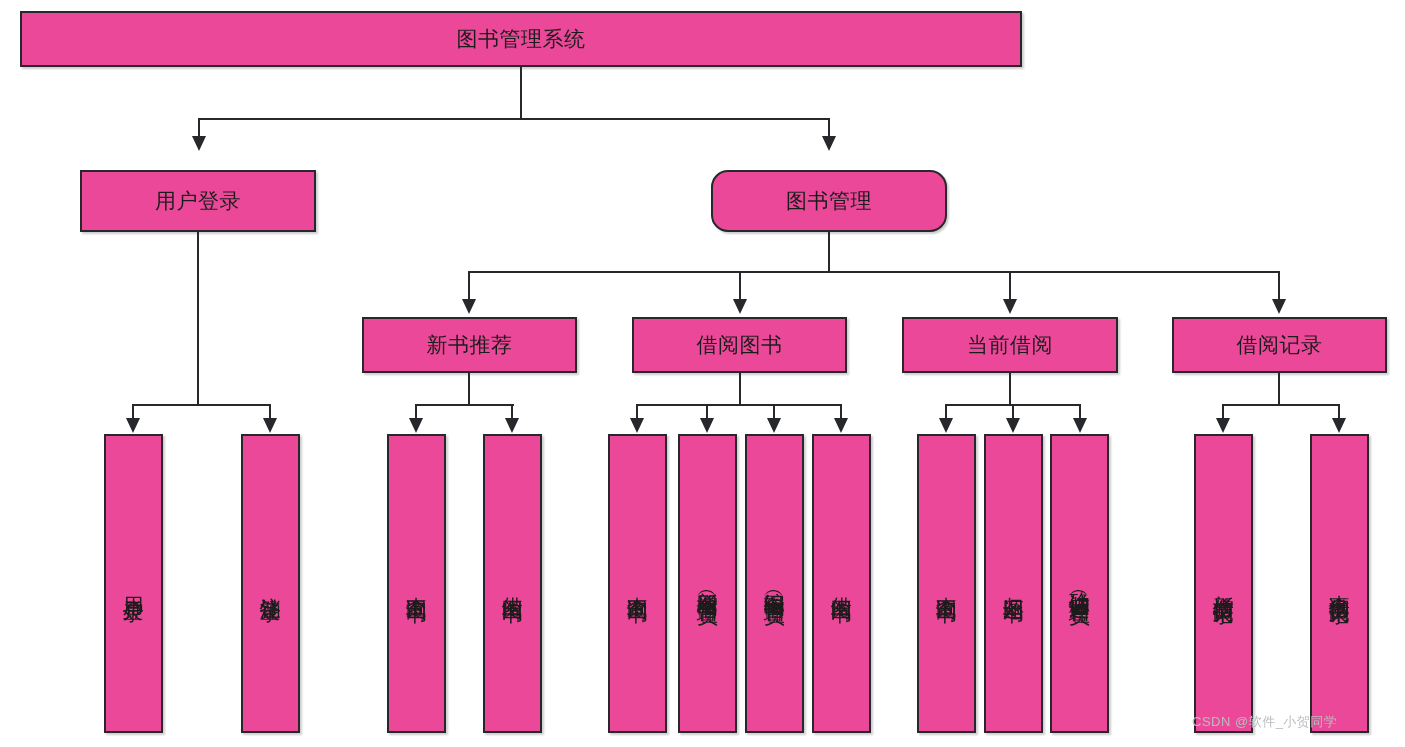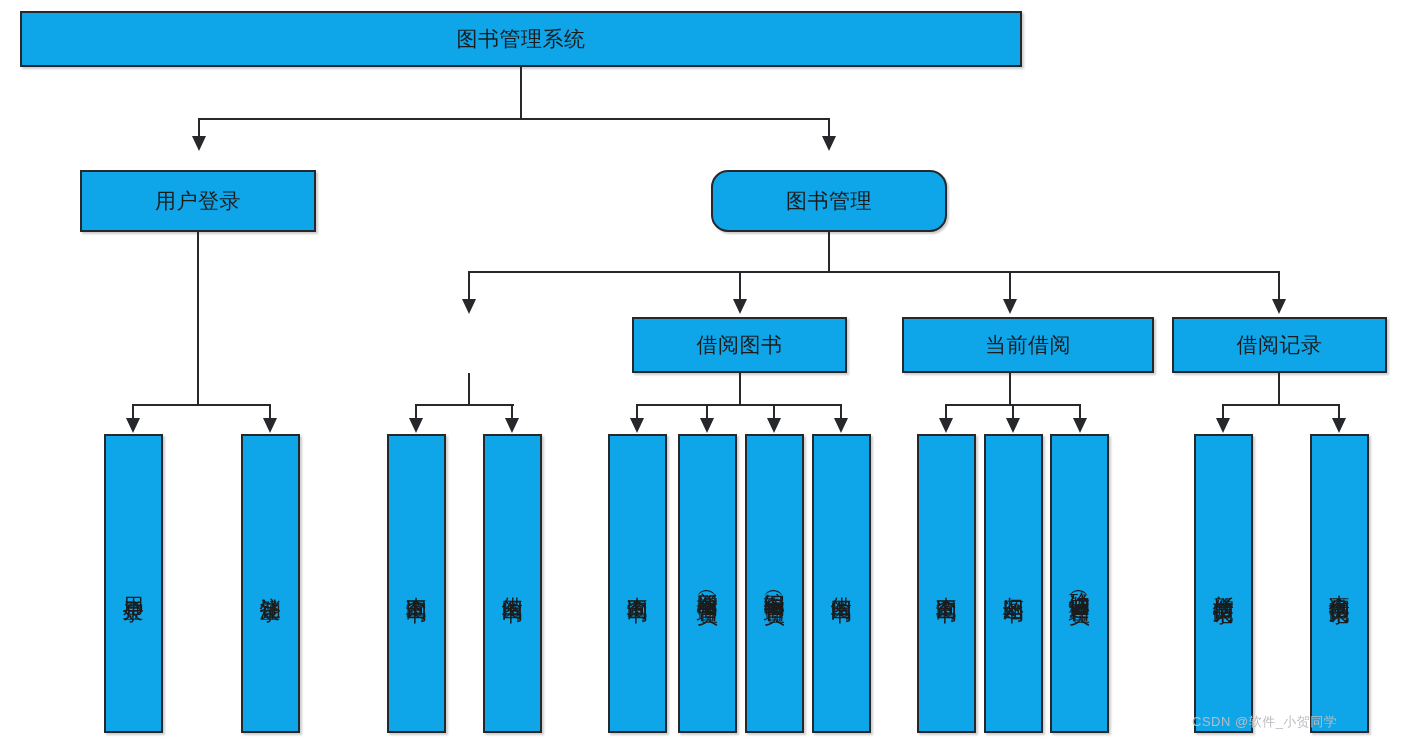--- a/index.html
+++ b/index.html
@@ -13,21 +13,21 @@
   #canvas {
     position: relative;
     width: 1405px;
     height: 747px;
     background: #ffffff;
     overflow: hidden;
   }
   .node {
     position: absolute;
     box-sizing: border-box;
-    background: #0ea5e9;
+    background: #ec4899;
     border: 2px solid #26282b;
     box-shadow: 2px 2px 2px rgba(0,0,0,0.20);
     display: flex;
     align-items: center;
     justify-content: center;
     color: #1c1c1c;
     line-height: 1.12;
   }
   .node.h {
     font-size: 21px;
@@ -107,24 +107,27 @@
   <div class="edge h" style="left:468px; top:271px; width:812px; height:2px;"></div>
   <div class="edge v" style="left:468px; top:271px; width:2px; height:30px;"></div>
   <div class="arrow" style="left:462px; top:299px;"></div>
   <div class="edge v" style="left:739px; top:271px; width:2px; height:30px;"></div>
   <div class="arrow" style="left:733px; top:299px;"></div>
   <div class="edge v" style="left:1009px; top:271px; width:2px; height:30px;"></div>
   <div class="arrow" style="left:1003px; top:299px;"></div>
   <div class="edge v" style="left:1278px; top:271px; width:2px; height:30px;"></div>
   <div class="arrow" style="left:1272px; top:299px;"></div>
 
+  <div class="node h" style="left:362px; top:317px; width:215px; height:56px;">
+    <span>新书推荐</span>
+  </div>
   <div class="node h" style="left:632px; top:317px; width:215px; height:56px;">
     <span>借阅图书</span>
   </div>
-  <div class="node h" style="left:902px; top:317px; width:252px; height:56px;">
+  <div class="node h" style="left:902px; top:317px; width:216px; height:56px;">
     <span>当前借阅</span>
   </div>
   <div class="node h" style="left:1172px; top:317px; width:215px; height:56px;">
     <span>借阅记录</span>
   </div>
 
   <div class="edge v" style="left:468px; top:373px; width:2px; height:32px;"></div>
   <div class="edge h" style="left:416px; top:404px; width:98px; height:2px;"></div>
   <div class="edge v" style="left:415px; top:404px; width:2px; height:16px;"></div>
   <div class="arrow" style="left:409px; top:418px;"></div>

